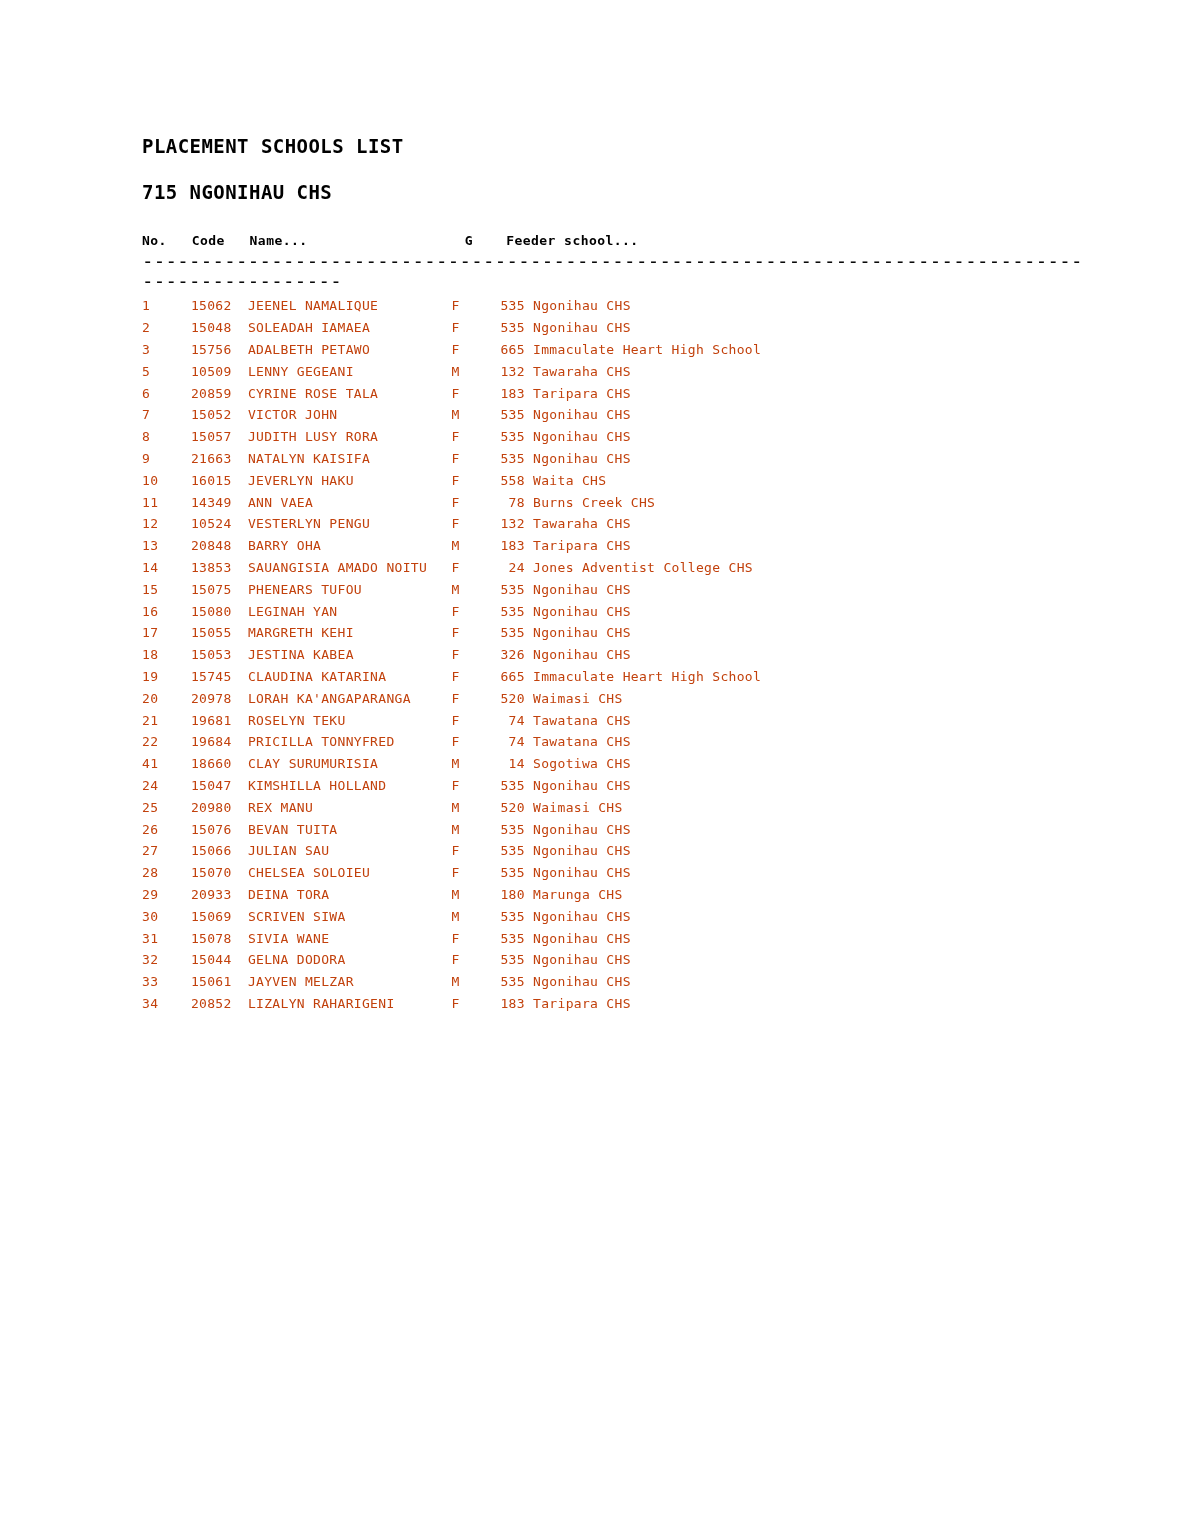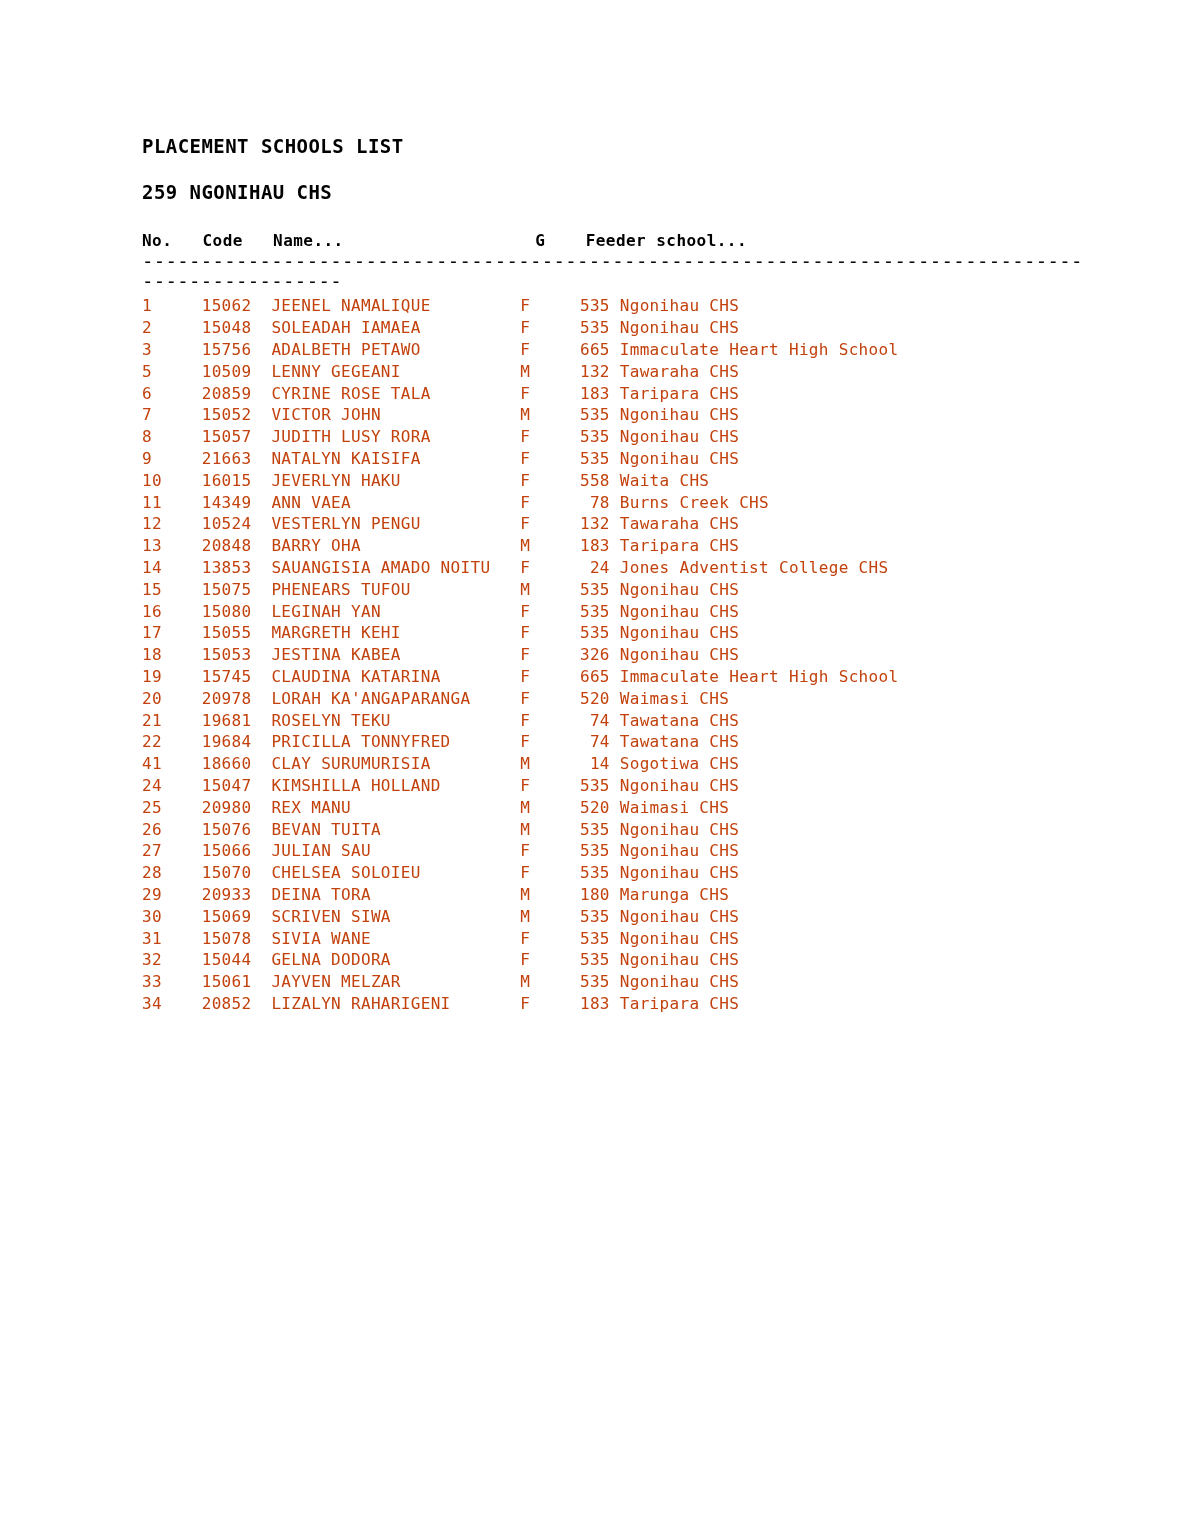--- a/index.html
+++ b/index.html
@@ -22,21 +22,21 @@
     height: 1088px;
     background: #ffffff;
   }
   .doc {
     position: absolute;
     left: 142px;
     top: 136px;
     width: 1000px;
   }
   .ln {
-    font-size: 16px;
+    font-size: 13px;
     line-height: 21.8px;
     letter-spacing: 0.32px;
     white-space: pre;
     margin: 0;
     color: #0a0a0a;
   }
   .bold {
     font-weight: bold;
     letter-spacing: 0.45px;
     color: #000000;
@@ -61,21 +61,21 @@
 </head>
 <body>
 
 <div id="page">
   <div class="doc">
 
     <div class="ln title bold">PLACEMENT SCHOOLS LIST</div>
 
     <div class="gap-sm"></div>
 
-    <div class="ln title bold">259 NGONIHAU CHS</div>
+    <div class="ln title bold">715 NGONIHAU CHS</div>
 
     <div class="gap-md"></div>
 
     <div class="ln bold">No.   Code   Name...                   G    Feeder school...</div>
 
     <div class="rule">--------------------------------------------------------------------------------</div>
     <div class="rule">-----------------</div>
 
     <div class="gap-xs"></div>
 

